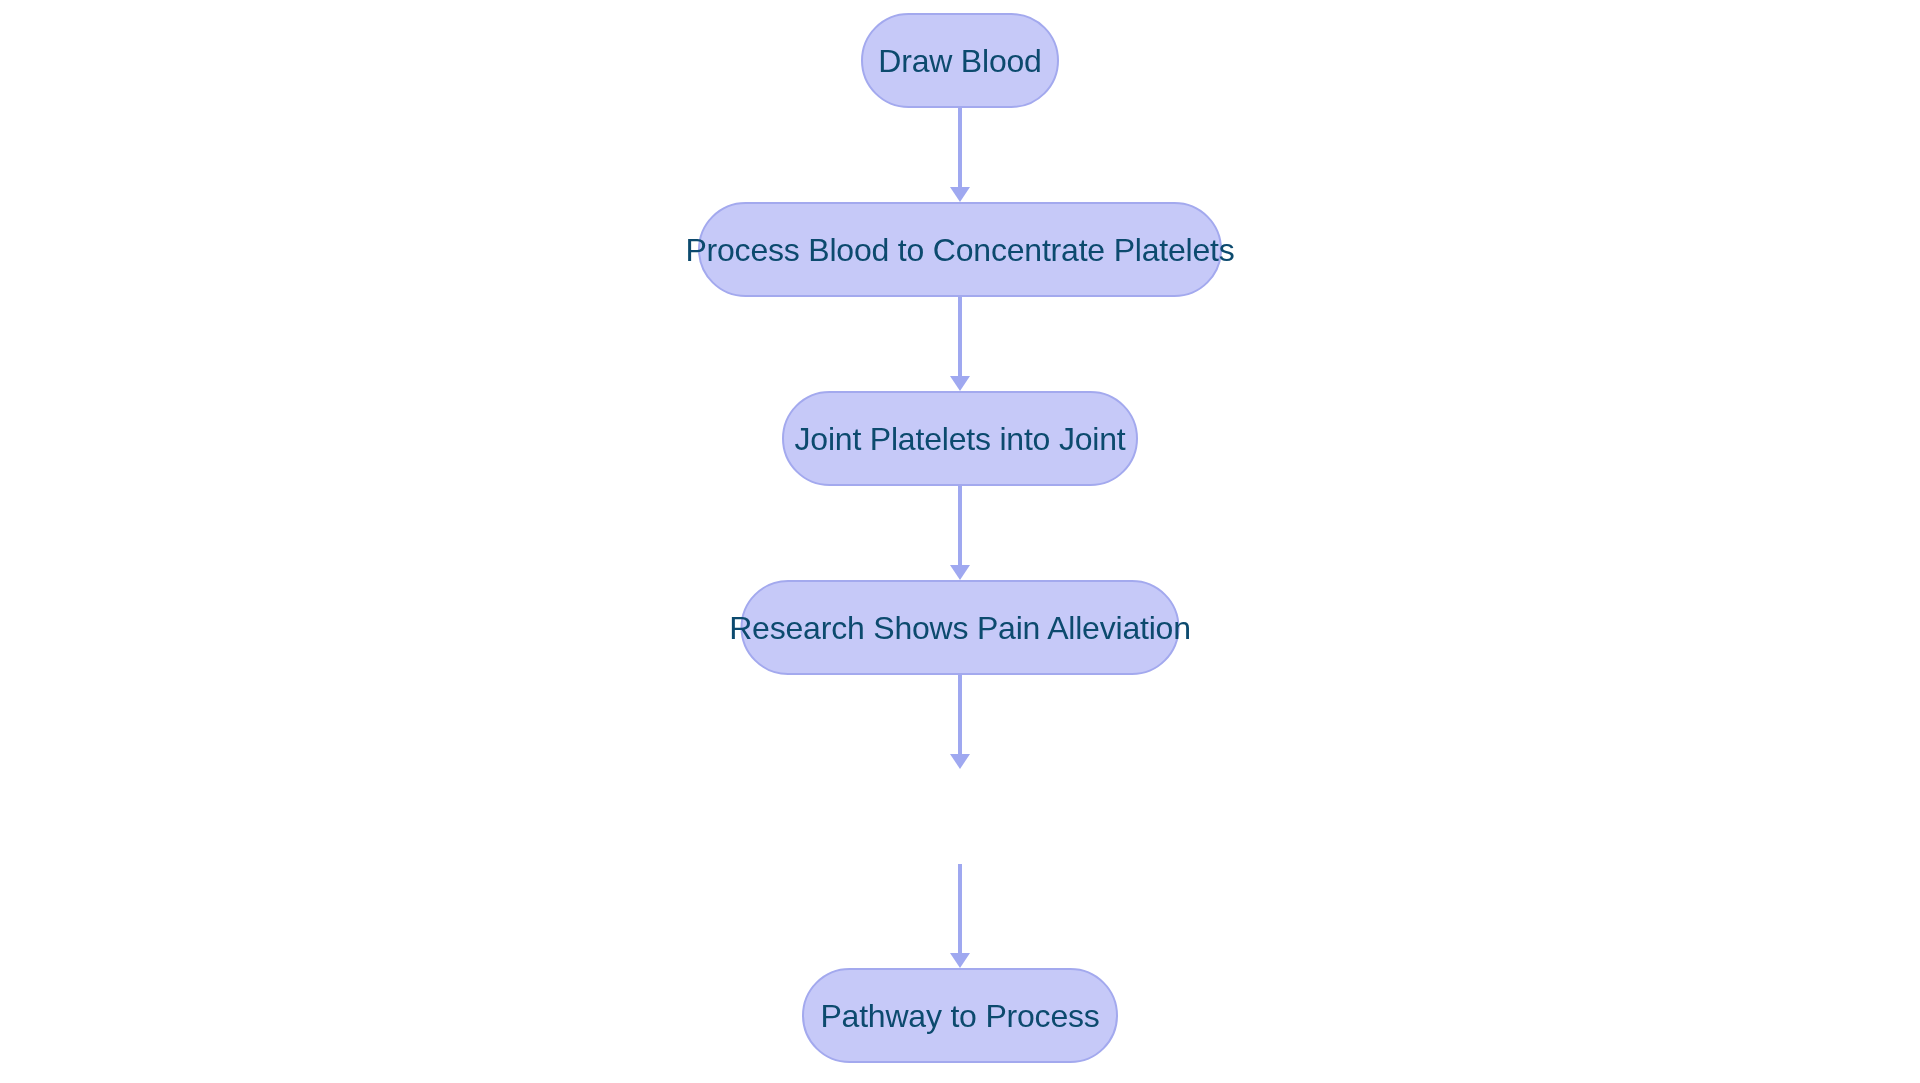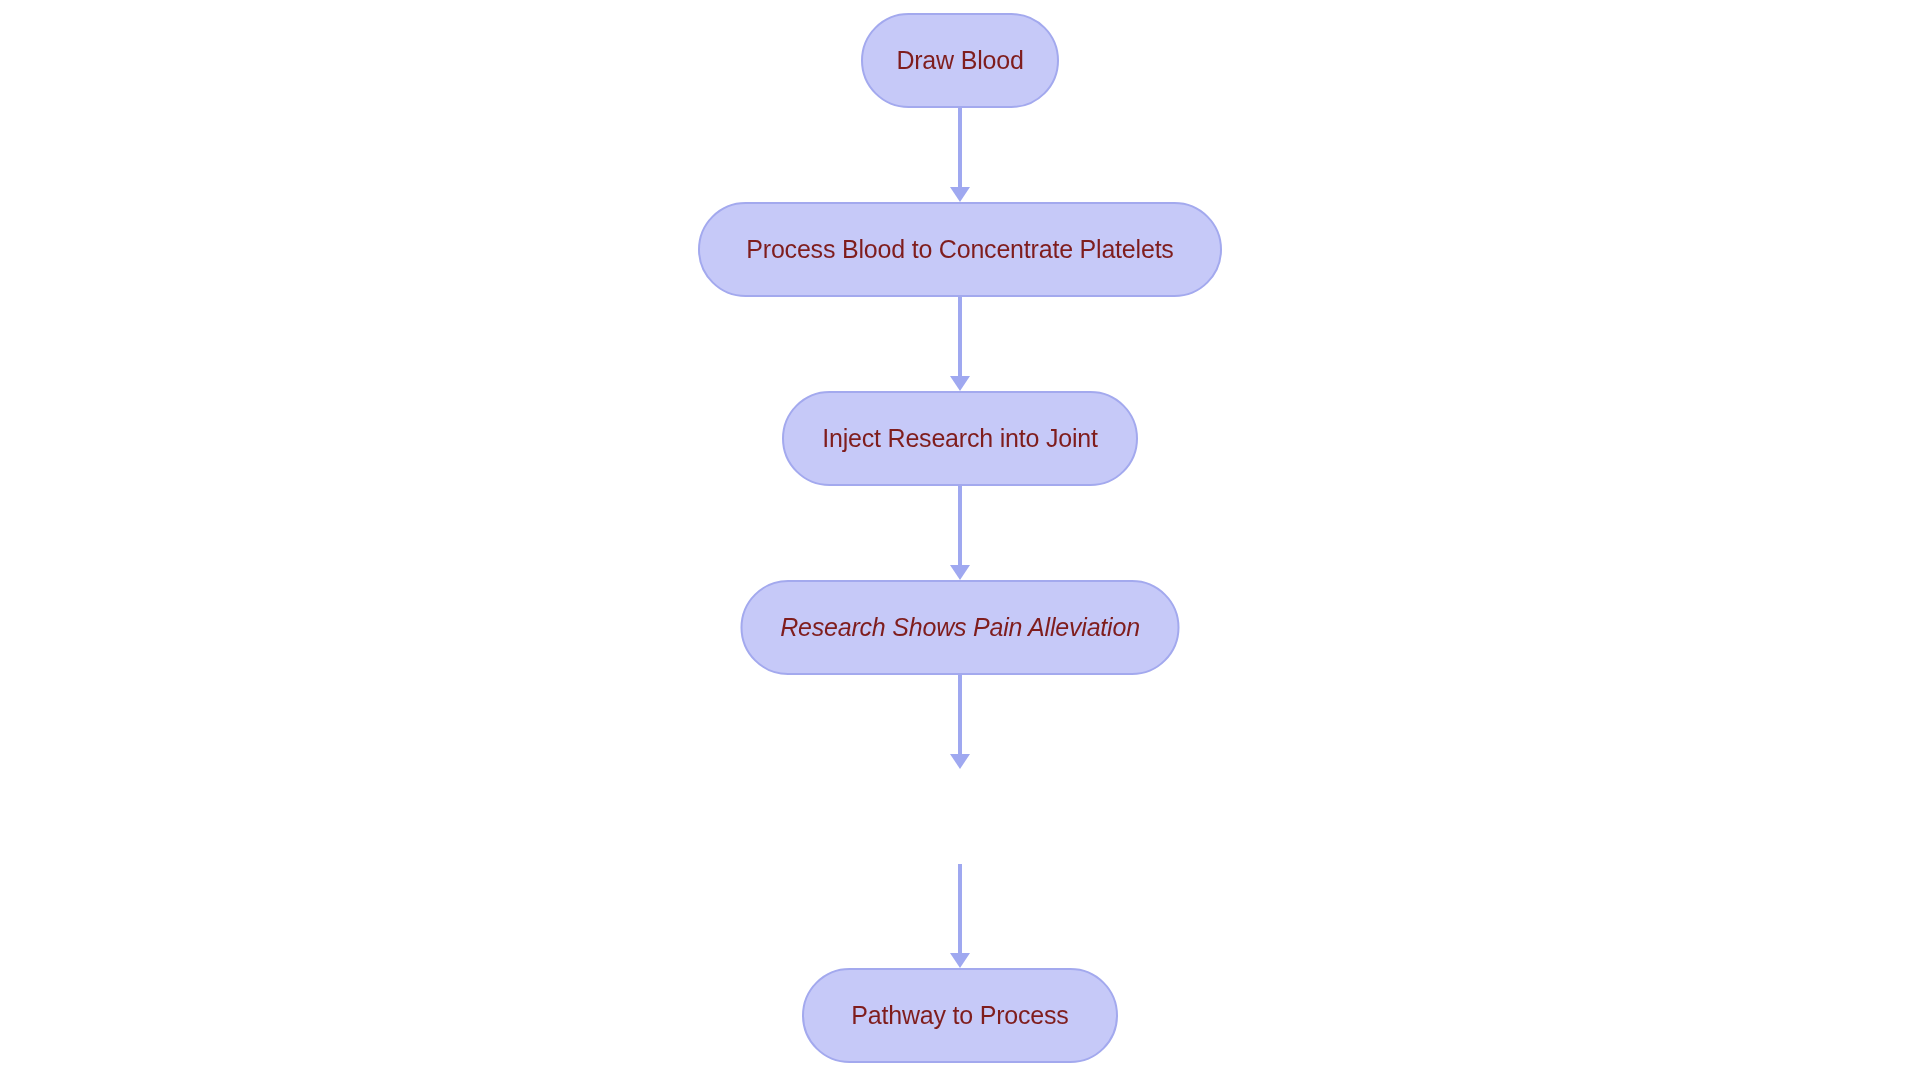--- a/index.html
+++ b/index.html
@@ -40,23 +40,23 @@
     border: 2px solid #a3a9ee;
     display: flex;
     align-items: center;
     justify-content: center;
     left: 50%;
     transform: translateX(-50%);
   }
 
   .node-label {
     font-family: "Liberation Sans", sans-serif;
-    font-size: 25px;
+    font-size: 32px;
     font-weight: 400;
-    color: #7f1d1d;
+    color: #0c4a6e;
     letter-spacing: -0.2px;
     white-space: nowrap;
     line-height: 1;
     user-select: none;
   }
 
   
 
   
   .connector {
@@ -118,24 +118,24 @@
 
     <div class="node" style="top:13px; width:198px;">
       <span class="node-label">Draw Blood</span>
     </div>
 
     <div class="node" style="top:202px; width:524px;">
       <span class="node-label">Process Blood to Concentrate Platelets</span>
     </div>
 
     <div class="node" style="top:391px; width:356px;">
-      <span class="node-label">Inject Research into Joint</span>
+      <span class="node-label">Joint Platelets into Joint</span>
     </div>
 
-    <div class="node" style="top:580px; width:439px;font-style:italic;">
+    <div class="node" style="top:580px; width:439px;">
       <span class="node-label">Research Shows Pain Alleviation</span>
     </div>
 
 
     <div class="node" style="top:968px; width:316px;">
       <span class="node-label">Pathway to Process</span>
     </div>
 
   </div>
 </div>

